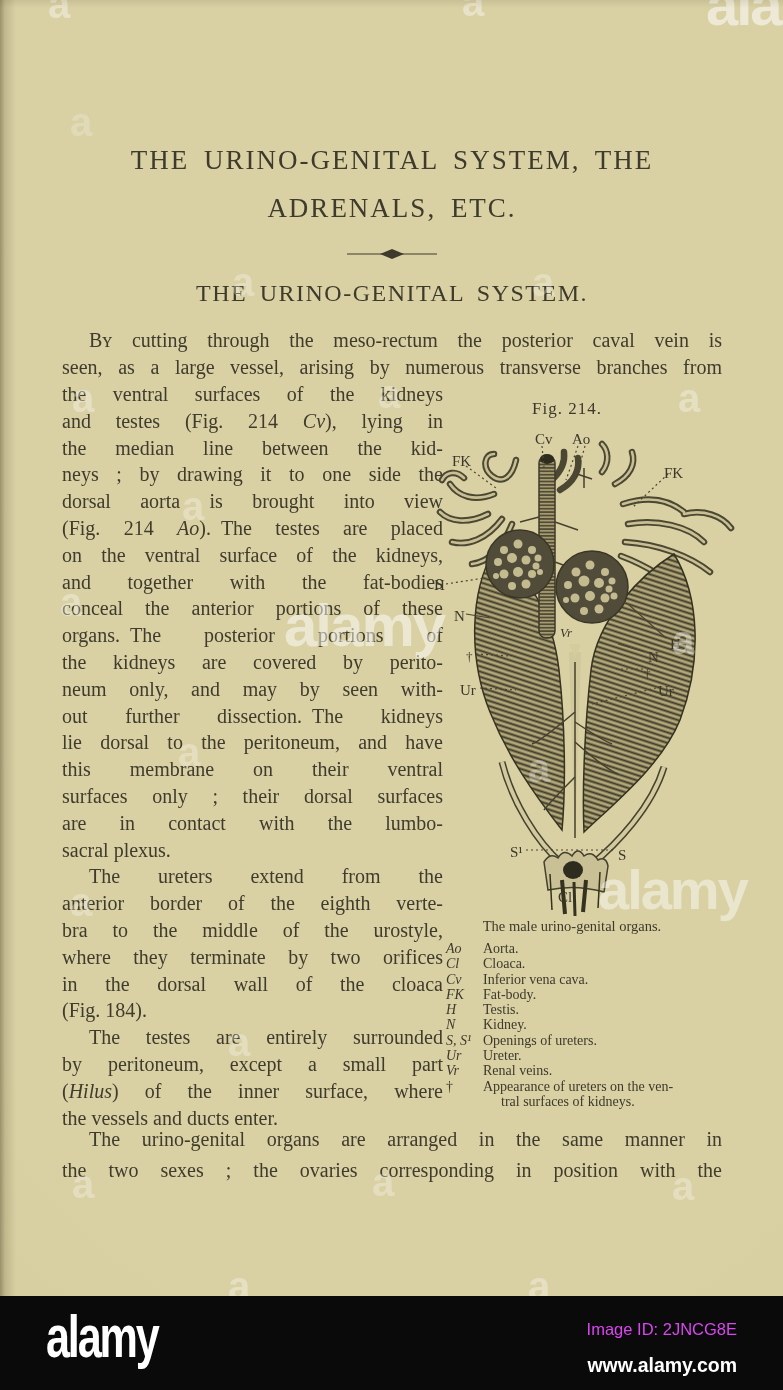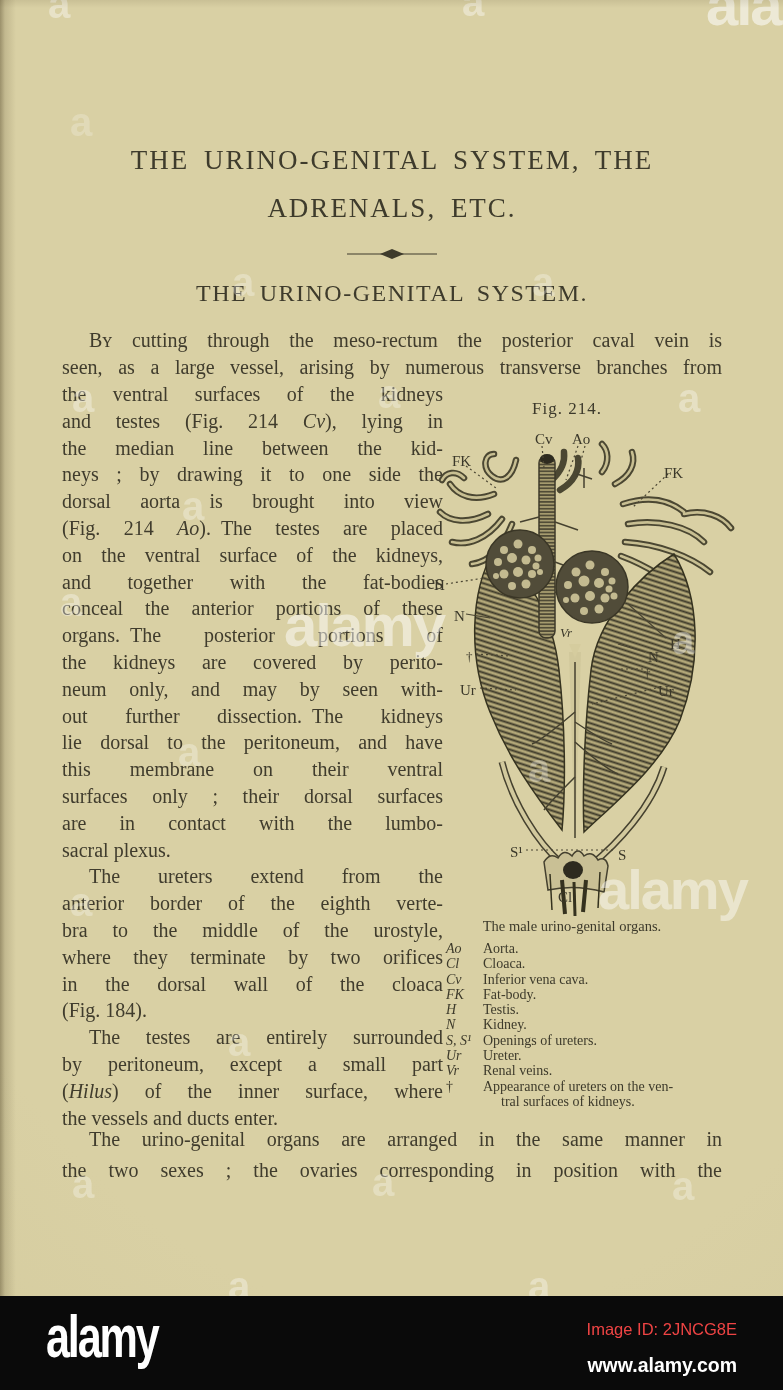--- a/index.html
+++ b/index.html
@@ -42,21 +42,21 @@
   .labbr.up{font-style:normal;}
   .ldesc{flex:1;}
   .lcont{margin-left:18px;}
   .wm{position:absolute;font-family:"Liberation Sans",sans-serif;font-weight:bold;
     color:#fff;z-index:5;pointer-events:none;line-height:1;}
   .footer{position:absolute;left:0;top:1296px;width:783px;height:94px;z-index:8;
     background:var(--footerbg,#0a0a0a);font-family:"Liberation Sans",sans-serif;}
   .flogo{position:absolute;left:46px;top:11px;line-height:60px;font-size:60px;font-weight:bold;
     letter-spacing:-3px;transform:scaleX(.72);transform-origin:left center;color:#fff;}
   .fright{position:absolute;right:46px;top:24px;text-align:right;}
-  .fid{font-size:16.5px;color:#ef4444;}
+  .fid{font-size:16.5px;color:#d946ef;}
   .furl{font-size:19.5px;font-weight:bold;color:#fff;margin-top:15px;}
 </style>
 </head>
 <body>
 
 <div class="page" style="--ink: #403c2d; --footerbg: #0a0a0a;">
 
   <div class="title">
     <div>THE URINO-GENITAL SYSTEM, THE</div>
     <div>ADRENALS, ETC.</div>

